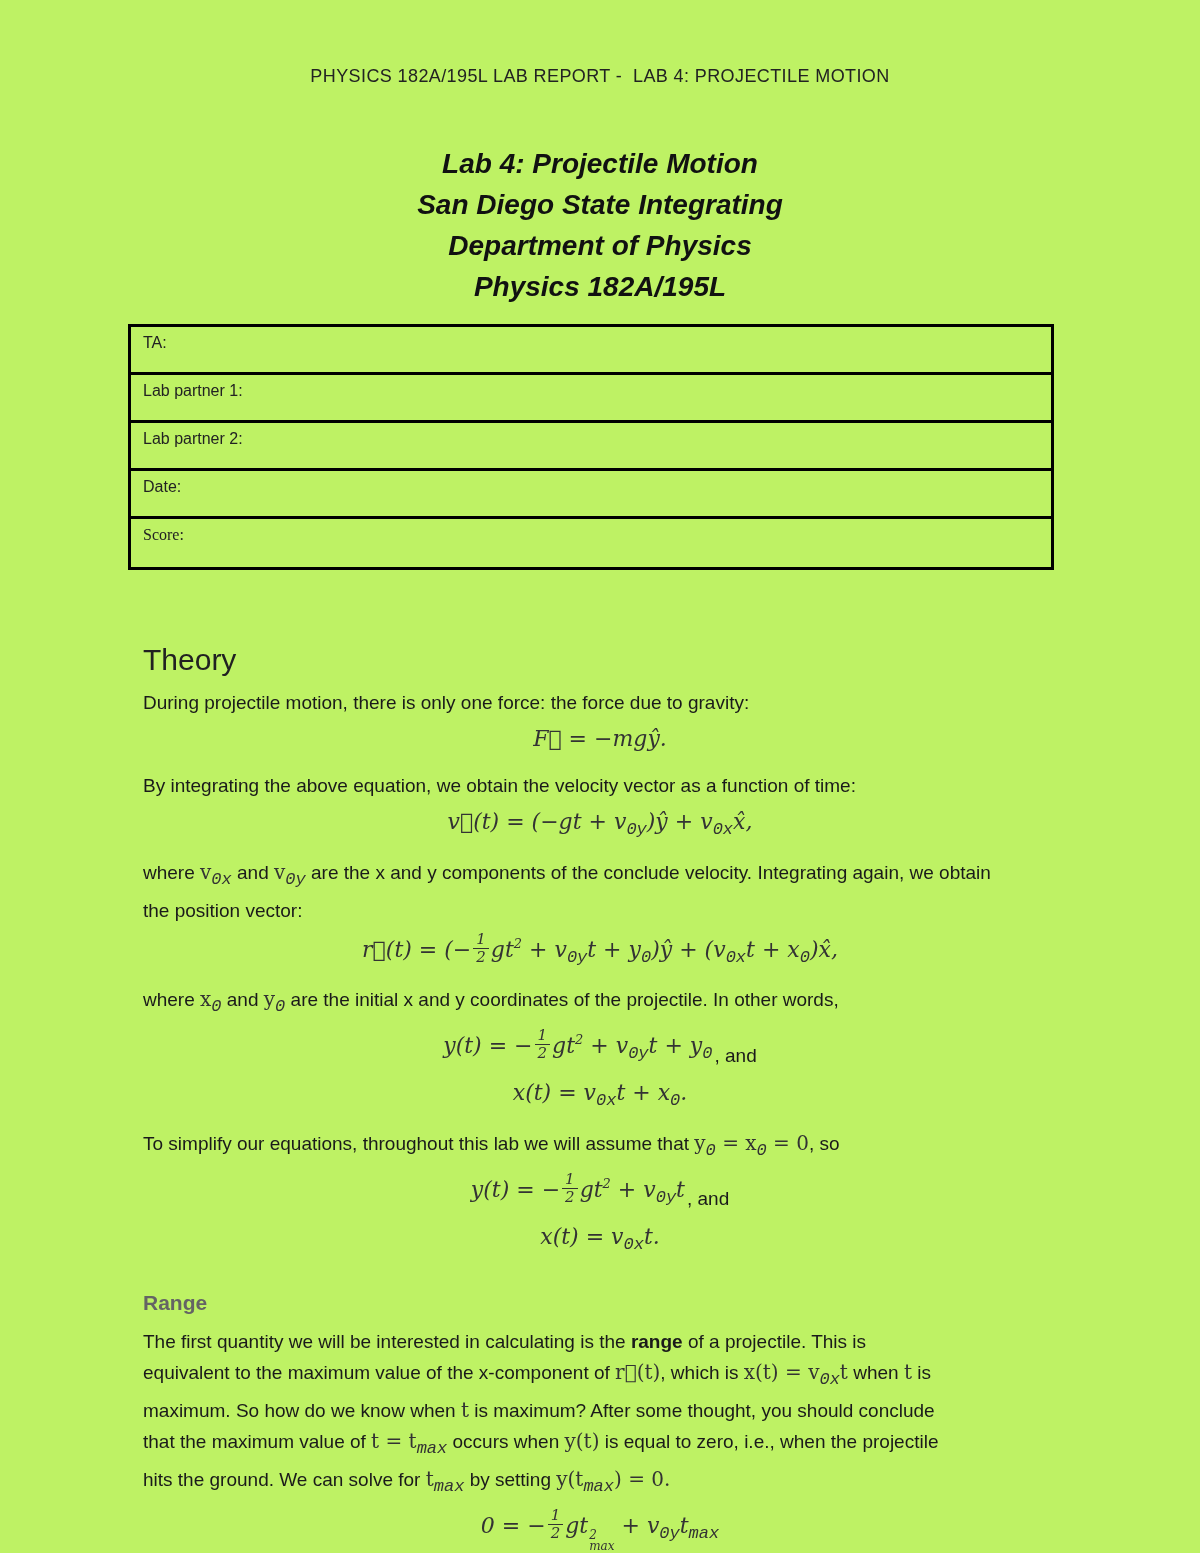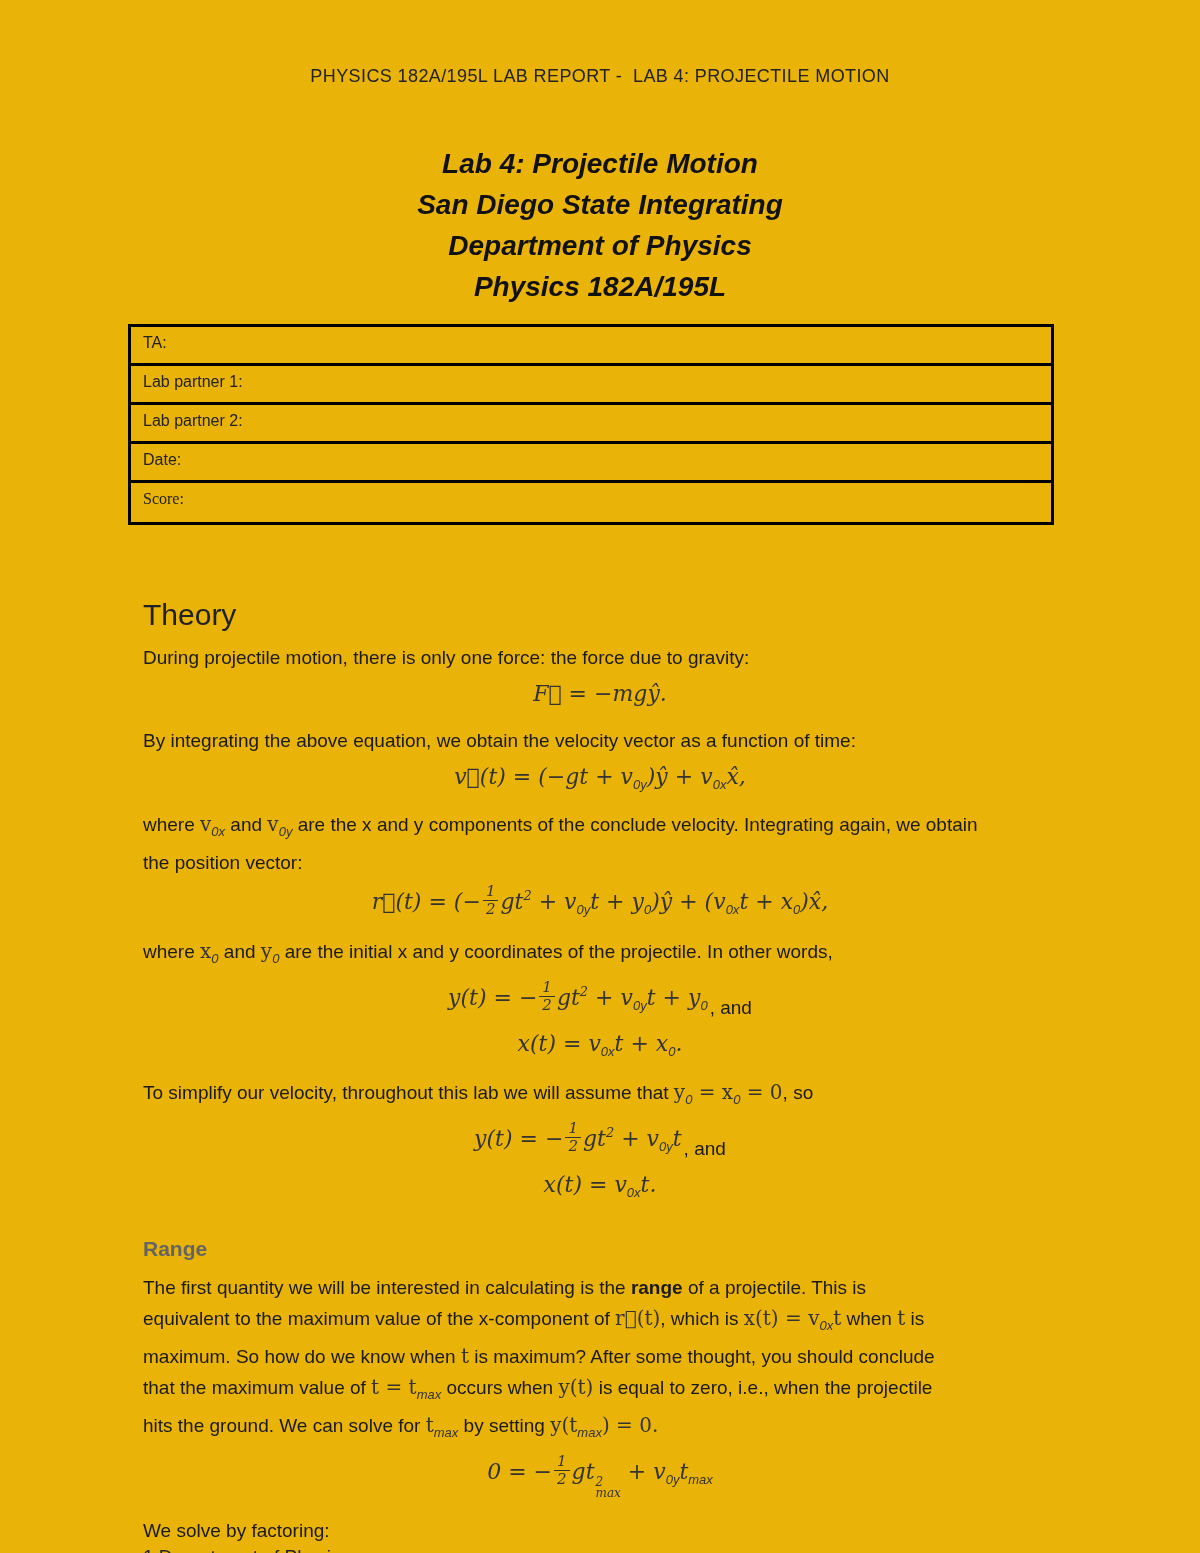--- a/index.html
+++ b/index.html
@@ -1,20 +1,20 @@
 <!DOCTYPE html>
 <html><head>
 <meta charset="utf-8">
 <style>
   html,body{margin:0;padding:0;background:#ffffff;}
   .page{
     box-sizing:border-box;
     width:1200px;height:1553px;
     padding:0 143px 75px 143px;
-    background:#eab308;
+    background:#bef264;
     color:#1a1a1a;
     font-family:"Liberation Sans",sans-serif;
     display:flex;flex-direction:column;
     overflow:hidden;
   }
   .page-header{
     margin-top:66px;
     text-align:center;
     font-size:18px;
     letter-spacing:.4px;
@@ -31,21 +31,21 @@
     font-style:italic;
   }
   .info-table{
     margin-top:17px;
     margin-left:-15px;
     width:920px;
     border:3px solid #000;
   }
   .info-row{
     box-sizing:border-box;
-    height:39px;
+    height:48px;
     border-bottom:3px solid #000;
     padding:7px 12px 0 12px;
     font-size:16px;
     color:#222;
   }
   .info-row:last-child{border-bottom:none;font-family:Liberation Serif, serif;}
   .h2-heading{
     margin-top:72px;
     font-size:30px;
     font-weight:500;
@@ -71,21 +71,21 @@
     font-family:"DejaVu Serif",serif;
     font-style:italic;
     font-size:22px;
     color:#333;
     line-height:1.3;
   }
   
   .tok-math{font-family:"DejaVu Serif",serif;color:#333;}
   .para .tok-math{font-size:20px;}
   .tok-bold{font-weight:bold;}
-  .msub{font-family:Liberation Sans, sans-serif;font-style:italic;font-size:13px;vertical-align:-5px;color:#333;}
+  .msub{font-family:Liberation Mono, monospace;font-style:italic;font-size:17px;vertical-align:-5px;color:#333;}
   .msup{font-family:"DejaVu Serif",serif;font-style:italic;font-size:13px;vertical-align:9px;color:#333;}
   .frac{
     display:inline-block;vertical-align:middle;
     text-align:center;font-size:15px;line-height:17px;
     font-family:"DejaVu Serif",serif;font-style:italic;color:#333;
     margin:0 2px;position:relative;top:-2px;
   }
   .frac .den{border-top:1.5px solid #333;padding:0 3px;}
   .mss{
     display:inline-flex;flex-direction:column;
@@ -147,21 +147,21 @@
   <div class="para"><span class="tok-text">By integrating the above equation, we obtain the velocity vector as a function of time:</span></div>
   <div class="eq-line"><span class="tok-math">v⃗(t) = (−gt + v</span><span class="msub">0y</span><span class="tok-math">)ŷ + v</span><span class="msub">0x</span><span class="tok-math">x̂,</span></div>
 
   <div class="para"><span class="tok-text">where </span><span class="tok-math">v</span><span class="msub">0x</span><span class="tok-text"> and </span><span class="tok-math">v</span><span class="msub">0y</span><span class="tok-text"> are the x and y components of the conclude velocity. Integrating again, we obtain</span><br><span class="tok-text">the position vector:</span></div>
   <div class="eq-line"><span class="tok-math">r⃗(t) = (−</span><span class="frac"><span class="num" style="display: block;">1</span><span class="den" style="display: block;">2</span></span><span class="tok-math">gt</span><span class="msup">2</span><span class="tok-math"> + v</span><span class="msub">0y</span><span class="tok-math">t + y</span><span class="msub">0</span><span class="tok-math">)ŷ + (v</span><span class="msub">0x</span><span class="tok-math">t + x</span><span class="msub">0</span><span class="tok-math">)x̂,</span></div>
 
   <div class="para"><span class="tok-text">where </span><span class="tok-math">x</span><span class="msub">0</span><span class="tok-text"> and </span><span class="tok-math">y</span><span class="msub">0</span><span class="tok-text"> are the initial x and y coordinates of the projectile. In other words,</span></div>
   <div class="eq-line"><span class="tok-math">y(t) = −</span><span class="frac"><span class="num" style="display: block;">1</span><span class="den" style="display: block;">2</span></span><span class="tok-math">gt</span><span class="msup">2</span><span class="tok-math"> + v</span><span class="msub">0y</span><span class="tok-math">t + y</span><span class="msub">0</span><span class="eq-trail">, and</span></div>
   <div class="eq-line"><span class="tok-math">x(t) = v</span><span class="msub">0x</span><span class="tok-math">t + x</span><span class="msub">0</span><span class="tok-math">.</span></div>
 
-  <div class="para"><span class="tok-text">To simplify our velocity, throughout this lab we will assume that </span><span class="tok-math">y</span><span class="msub">0</span><span class="tok-math"> = x</span><span class="msub">0</span><span class="tok-math"> = 0</span><span class="tok-text">, so</span></div>
+  <div class="para"><span class="tok-text">To simplify our equations, throughout this lab we will assume that </span><span class="tok-math">y</span><span class="msub">0</span><span class="tok-math"> = x</span><span class="msub">0</span><span class="tok-math"> = 0</span><span class="tok-text">, so</span></div>
   <div class="eq-line"><span class="tok-math">y(t) = −</span><span class="frac"><span class="num" style="display: block;">1</span><span class="den" style="display: block;">2</span></span><span class="tok-math">gt</span><span class="msup">2</span><span class="tok-math"> + v</span><span class="msub">0y</span><span class="tok-math">t</span><span class="eq-trail">, and</span></div>
   <div class="eq-line"><span class="tok-math">x(t) = v</span><span class="msub">0x</span><span class="tok-math">t.</span></div>
 
   <div class="h3-heading">Range</div>
 
   <div class="para"><span class="tok-text">The first quantity we will be interested in calculating is the </span><span class="tok-bold">range</span><span class="tok-text"> of a projectile. This is</span><br><span class="tok-text">equivalent to the maximum value of the x-component of </span><span class="tok-math">r⃗(t)</span><span class="tok-text">, which is </span><span class="tok-math">x(t) = v</span><span class="msub">0x</span><span class="tok-math">t</span><span class="tok-text"> when </span><span class="tok-math">t</span><span class="tok-text"> is</span><br><span class="tok-text">maximum. So how do we know when </span><span class="tok-math">t</span><span class="tok-text"> is maximum? After some thought, you should conclude</span><br><span class="tok-text">that the maximum value of </span><span class="tok-math">t = t</span><span class="msub">max</span><span class="tok-text"> occurs when </span><span class="tok-math">y(t)</span><span class="tok-text"> is equal to zero, i.e., when the projectile</span><br><span class="tok-text">hits the ground. We can solve for </span><span class="tok-math">t</span><span class="msub">max</span><span class="tok-text"> by setting </span><span class="tok-math">y(t</span><span class="msub">max</span><span class="tok-math">) = 0.</span></div>
   <div class="eq-line"><span class="tok-math">0 = −</span><span class="frac"><span class="num" style="display: block;">1</span><span class="den" style="display: block;">2</span></span><span class="tok-math">gt</span><span class="mss">
         <span class="s-sup">2</span>
         <span class="s-sub">max</span>
       </span><span class="tok-math"> + v</span><span class="msub">0y</span><span class="tok-math">t</span><span class="msub">max</span></div>

